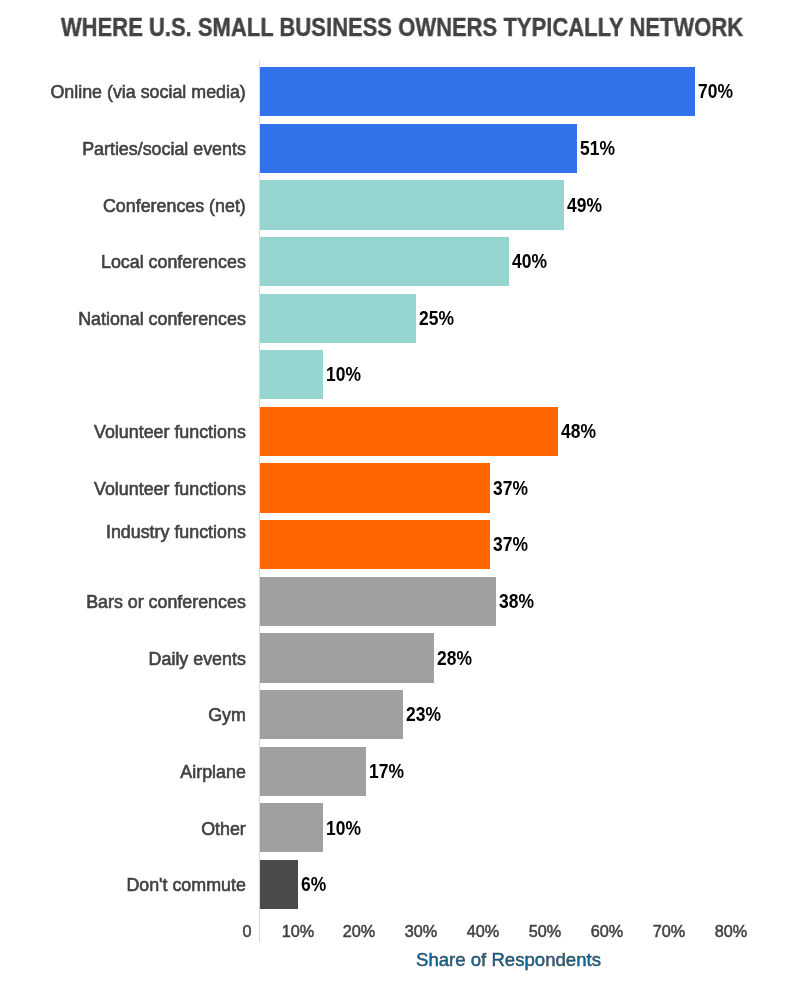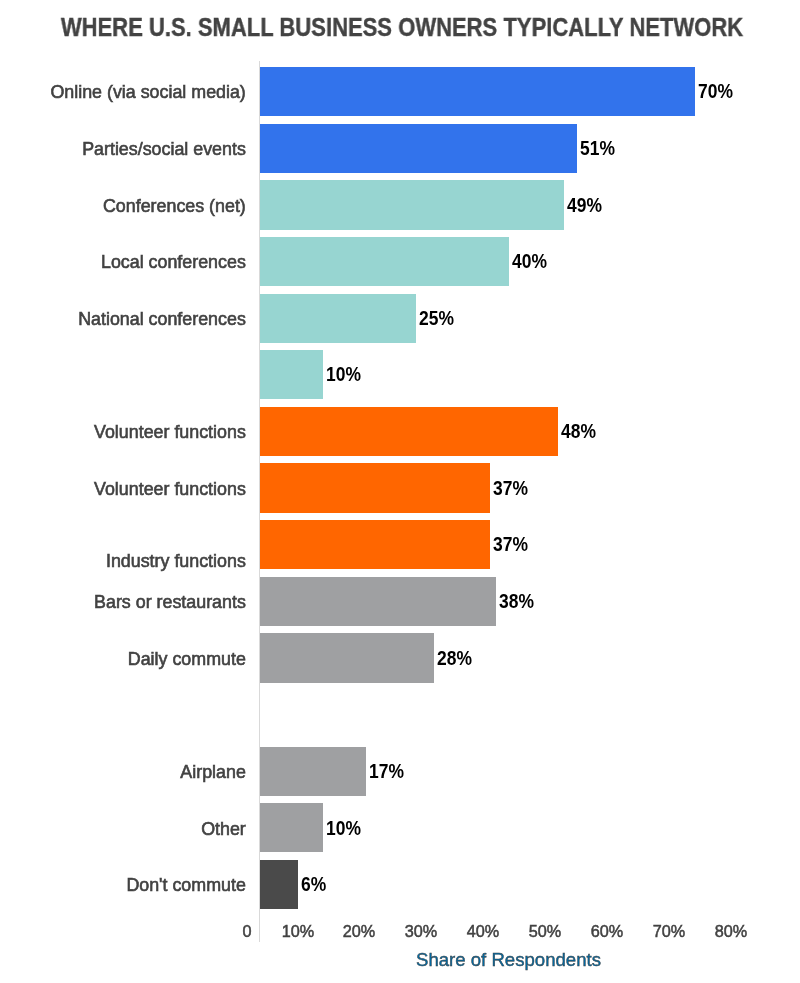--- a/index.html
+++ b/index.html
@@ -144,33 +144,38 @@
     <div class="cat-label" style="top: 15.45px; line-height: 20px;">Volunteer functions</div>
     <div class="bar" style="width: 298.15px; height: 49.3px; background: rgb(255, 102, 0);"></div>
     <div class="val-label" style="left: 561.1px; top: 13.35px; line-height: 22px;">48%</div>
   </div>
       <div class="row" style="top: 463.41px; height: 49.3px;">
     <div class="cat-label" style="top: 15.45px; line-height: 20px;">Volunteer functions</div>
     <div class="bar" style="width: 229.95px; height: 49.3px; background: rgb(255, 102, 0);"></div>
     <div class="val-label" style="left: 492.9px; top: 13.35px; line-height: 22px;">37%</div>
   </div>
       <div class="row" style="top: 520.04px; height: 49.3px;">
-    <div class="cat-label" style="top: 31px; line-height: 20px;">Industry functions</div>
+    <div class="cat-label" style="top: 2px; line-height: 20px;">Industry functions</div>
     <div class="bar" style="width: 229.95px; height: 49.3px; background: rgb(255, 102, 0);"></div>
     <div class="val-label" style="left: 492.9px; top: 13.35px; line-height: 22px;">37%</div>
   </div>
       <div class="row" style="top: 576.67px; height: 49.3px;">
-    <div class="cat-label" style="top: 15.45px; line-height: 20px;">Bars or restaurants</div>
+    <div class="cat-label" style="top: 15.45px; line-height: 20px;">Bars or conferences</div>
     <div class="bar" style="width: 236.15px; height: 49.3px; background: rgb(159, 160, 162);"></div>
     <div class="val-label" style="left: 499.1px; top: 13.35px; line-height: 22px;">38%</div>
   </div>
       <div class="row" style="top: 633.3px; height: 49.3px;">
-    <div class="cat-label" style="top: 15.45px; line-height: 20px;">Daily commute</div>
+    <div class="cat-label" style="top: 15.45px; line-height: 20px;">Daily events</div>
     <div class="bar" style="width: 174.15px; height: 49.3px; background: rgb(159, 160, 162);"></div>
     <div class="val-label" style="left: 437.1px; top: 13.35px; line-height: 22px;">28%</div>
+  </div>
+      <div class="row" style="top: 689.93px; height: 49.3px;">
+    <div class="cat-label" style="top: 15.45px; line-height: 20px;">Gym</div>
+    <div class="bar" style="width: 143.15px; height: 49.3px; background: rgb(159, 160, 162);"></div>
+    <div class="val-label" style="left: 406.1px; top: 13.35px; line-height: 22px;">23%</div>
   </div>
       <div class="row" style="top: 746.56px; height: 49.3px;">
     <div class="cat-label" style="top: 15.45px; line-height: 20px;">Airplane</div>
     <div class="bar" style="width: 105.95px; height: 49.3px; background: rgb(159, 160, 162);"></div>
     <div class="val-label" style="left: 368.9px; top: 13.35px; line-height: 22px;">17%</div>
   </div>
       <div class="row" style="top: 803.19px; height: 49.3px;">
     <div class="cat-label" style="top: 15.45px; line-height: 20px;">Other</div>
     <div class="bar" style="width: 62.55px; height: 49.3px; background: rgb(159, 160, 162);"></div>
     <div class="val-label" style="left: 325.5px; top: 13.35px; line-height: 22px;">10%</div>

